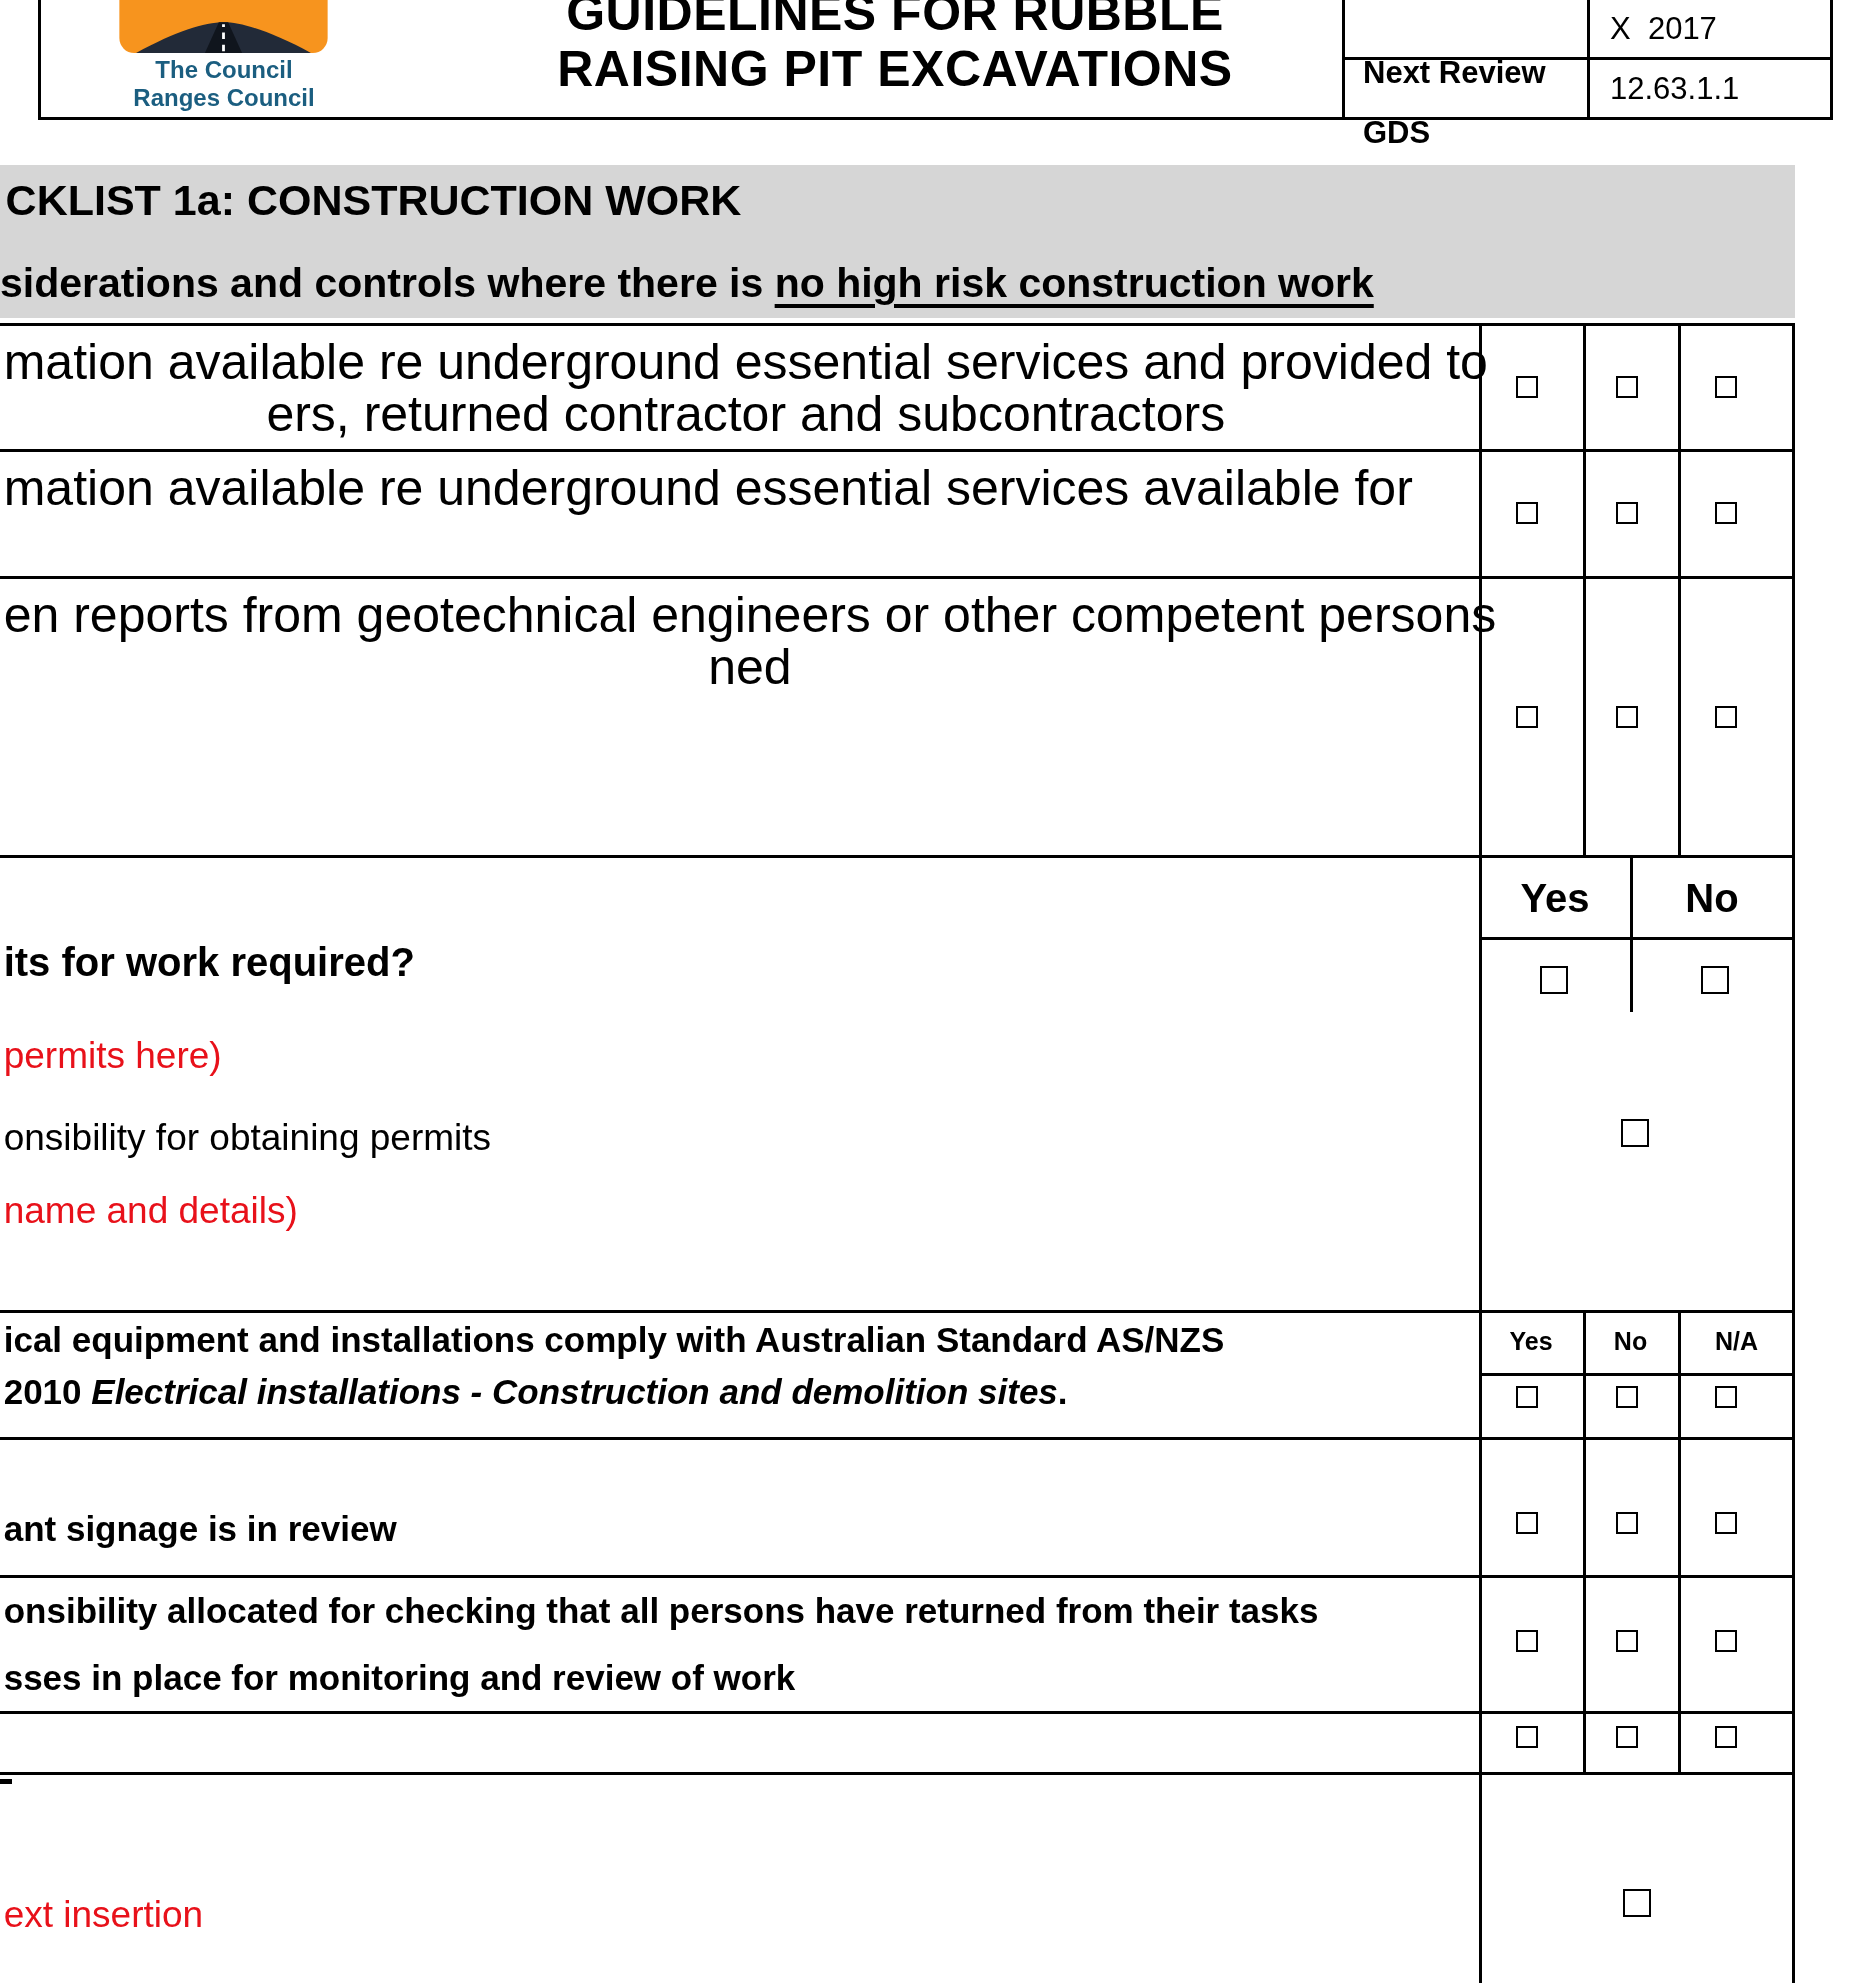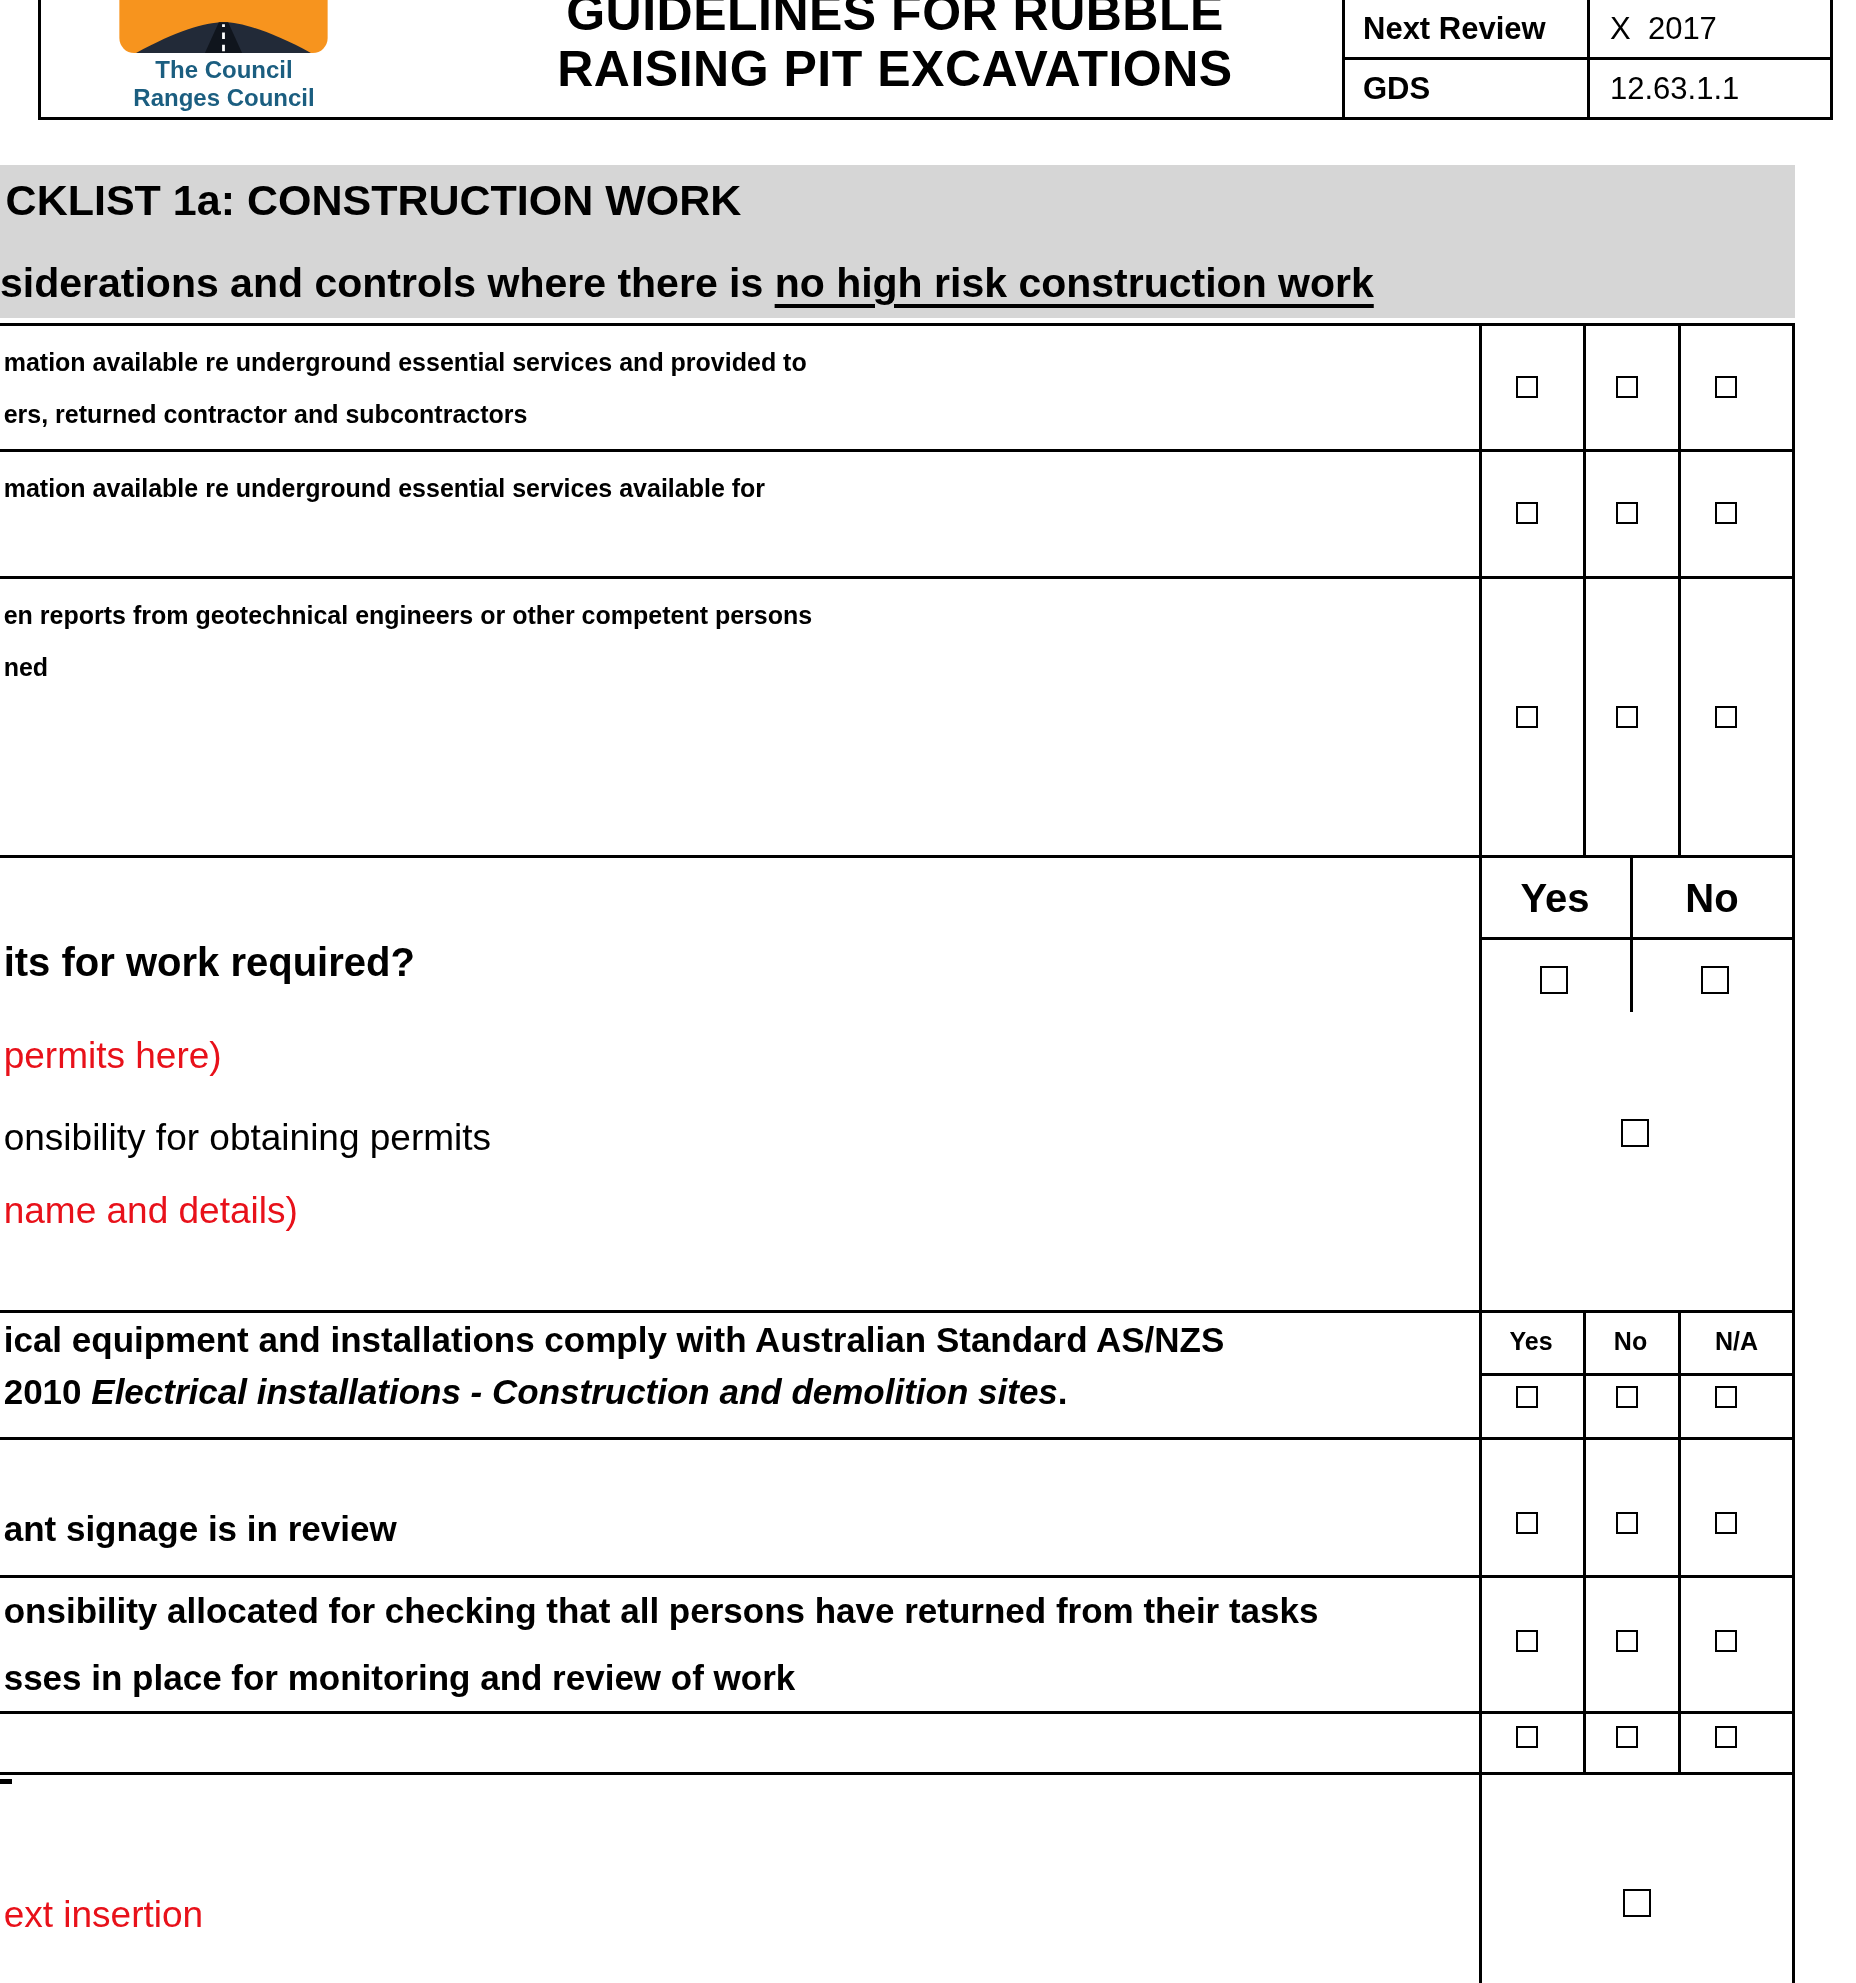--- a/index.html
+++ b/index.html
@@ -12,29 +12,29 @@
   .abs { position:absolute; }
   .hl, .vl { position:absolute; background:#000; }
   .hl { height:2.8px; }
   .vl { width:2.8px; }
   .cb { position:absolute; background:#fff; border:2.8px solid #000; }
   .cb-sm { width:22.4px; height:22.4px; border-width:2.3px; }
   .cb-lg { width:28px; height:28px; border-width:2.8px; }
 
   .title { font-size:50px; font-weight:bold; line-height:56px; text-align:center; letter-spacing:0.5px; }
   .logo-text { font-size:24px; font-weight:bold; color:var(--logo-text-blue,#1b5e80); text-align:center; line-height:28px; }
-  .info-label { font-size:31px; font-weight:bold; }
+  .info-label { font-size:31px; font-weight:bold;margin-top:44px; }
   .info-val { font-size:31px; white-space:pre; }
 
   .banner { background:var(--banner-gray,#d6d6d6); }
   .banner-title { font-size:43px; font-weight:bold; }
   .banner-sub { font-size:41px; font-weight:bold; white-space:nowrap; }
   .u { text-decoration:underline; text-decoration-thickness:3.7px; text-underline-offset:6.5px; }
 
-  .t1 { font-size:25px; font-weight:bold; line-height:52px; white-space:nowrap; }
+  .t1 { font-size:50px; font-weight:normal; line-height:52px; white-space:nowrap;text-align:center; }
   .t2 { font-size:35px; font-weight:bold; line-height:52px; white-space:nowrap; }
   .q  { font-size:40px; font-weight:bold; white-space:nowrap; }
   .body40 { font-size:37px; white-space:nowrap; }
   .red { color:var(--accent-red,#e8111a); }
   .yn-big { font-size:40px; font-weight:bold; text-align:center; }
   .yn-sm  { font-size:25px; font-weight:bold; text-align:center; }
   .it { font-style:italic; }
 </style>
 </head>
 <body>

